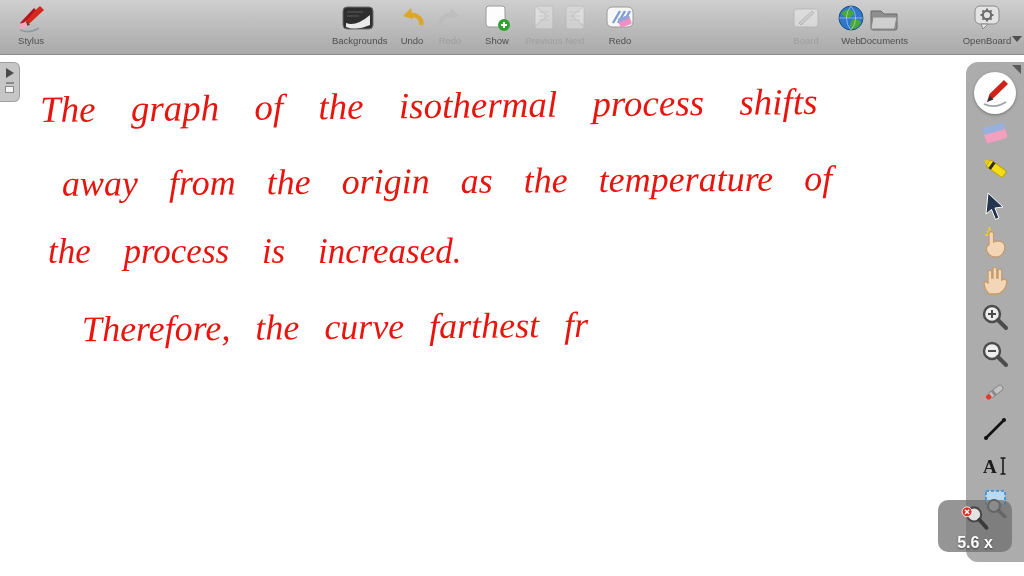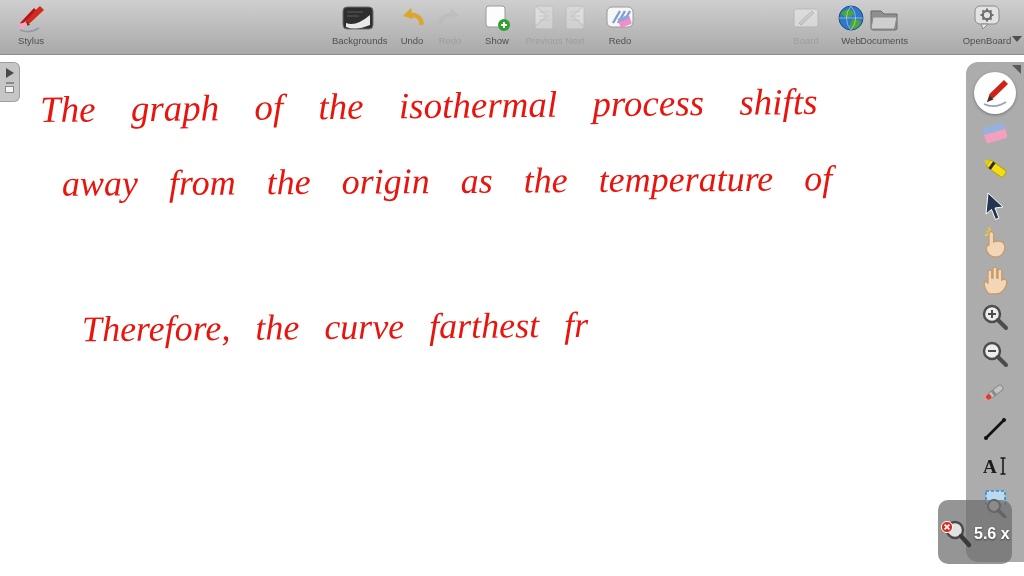--- a/index.html
+++ b/index.html
@@ -45,23 +45,23 @@
   #sidebar { position:absolute; left:966px; top:62px; width:58px; height:500px;
              background:rgba(165,165,165,0.92); border-radius:12px 0 0 12px; }
   #sidebar .collapse { position:absolute; right:3px; top:3px; width:0; height:0;
              border-right:9px solid #5a5a5a; border-bottom:9px solid transparent; }
   .tool { position:absolute; left:11px; width:36px; height:36px; display:flex;
           align-items:center; justify-content:center; }
   .tool.sel { background:#fff; border-radius:50%; width:42px; height:42px; left:8px;
               box-shadow:0 1px 3px rgba(0,0,0,.35); }
 
   
-  #zoom-overlay { position:absolute; left:938px; top:500px; width:74px; height:64px;
+  #zoom-overlay { position:absolute; left:938px; top:500px; width:74px; height:52px;
                   background:rgba(108,108,108,0.72); border-radius:10px;
-                  display:flex; flex-direction:row; align-items:center;
+                  display:flex; flex-direction:column; align-items:center;
                   justify-content:flex-start; padding-top:3px; }
   #zoom-overlay .zval { color:#fff; font-weight:bold; font-size:16px;
                         text-shadow:0 1px 2px rgba(0,0,0,.5); margin-top:1px; }
 </style>
 </head>
 <body>
 
 <div id="stage">
 
   <div id="toolbar">
@@ -214,20 +214,21 @@
     <div class="tri"></div>
     <div class="bars">
       <div class="b1"></div>
         <div class="b2"></div>
     </div>
   </div>
 
   <div style="position:absolute; left:0; top:44px; width:966px; height:520px;">
     <div class="ink" style="left:40px; top:40px; font-size:37px; word-spacing:26px; transform:rotate(-0.6deg);">The graph of the isothermal process shifts</div>
     <div class="ink" style="left:62px; top:116px; font-size:36px; word-spacing:22px; transform:rotate(-0.4deg);">away from the origin as the temperature of</div>
+    <div class="ink" style="left:48px; top:188px; font-size:35px; word-spacing:24px;">the process is increased.</div>
     <div class="ink" style="left:82px; top:262px; font-size:36px; word-spacing:16px; transform:rotate(-0.5deg);">Therefore, the curve farthest fr</div>
   </div>
 
   <div id="sidebar">
     <div class="collapse"></div>
 
     <div class="tool sel" style="top:10px;" title="stylus">
       <svg width="34" height="34" viewBox="0 0 34 34">
         <path d="M9 26 L11.5 18 L26 4 L30 8 L15.5 22 Z" fill="#cf2318"></path>
         <path d="M9 26 l6.5-2.6 -3.6-3.6 Z" fill="#333"></path>

